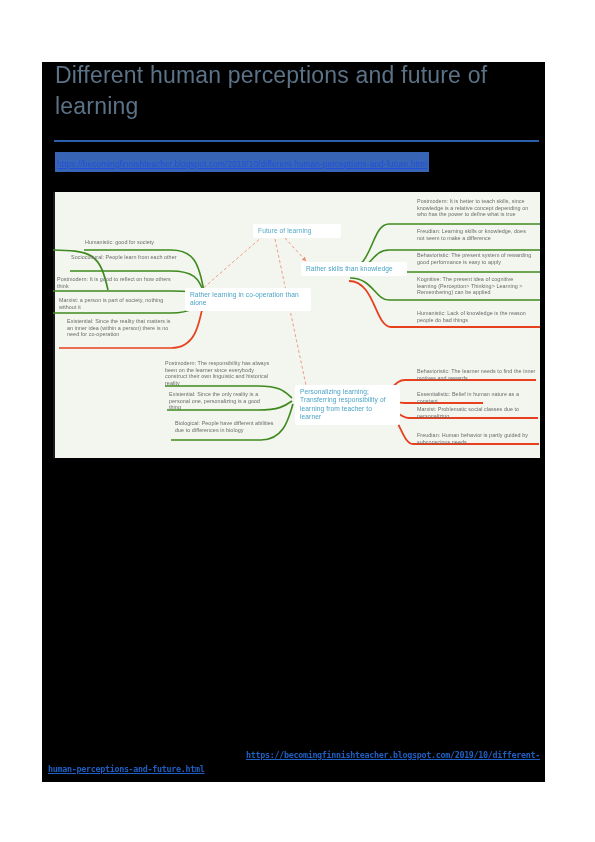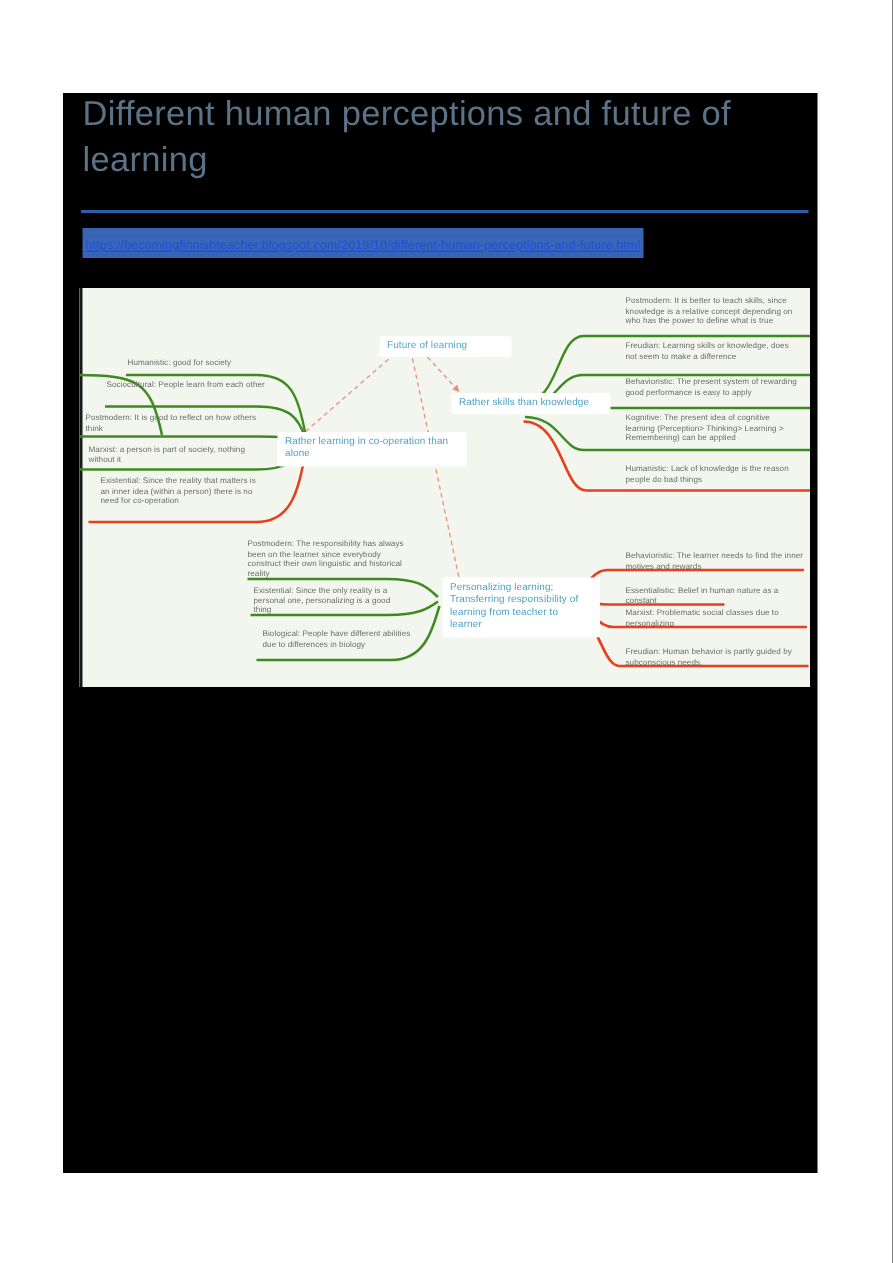--- a/index.html
+++ b/index.html
@@ -168,13 +168,15 @@
   <div class="leaf" style="left:116px;top:199px;width:104px;">Existential: Since the only reality is a personal one, personalizing is a good thing</div>
   <div class="leaf" style="left:122px;top:228px;width:104px;">Biological: People have different abilities due to differences in biology</div>
 
   <div class="leaf" style="left:364px;top:176px;width:120px;">Behavioristic: The learner needs to find the inner motives and rewards</div>
   <div class="leaf" style="left:364px;top:199px;width:120px;">Essentialistic: Belief in human nature as a constant</div>
   <div class="leaf" style="left:364px;top:214px;width:120px;">Marxist: Problematic social classes due to personalizing</div>
   <div class="leaf" style="left:364px;top:240px;width:120px;">Freudian: Human behavior is partly guided by subconscious needs.</div>
 </div>
 
 <div id="footer-link">
+  <span class="l1">https://becomingfinnishteacher.blogspot.com/2019/10/different-</span>
+  <span class="l2">human-perceptions-and-future.html</span>
 </div>
 
 </body></html>

